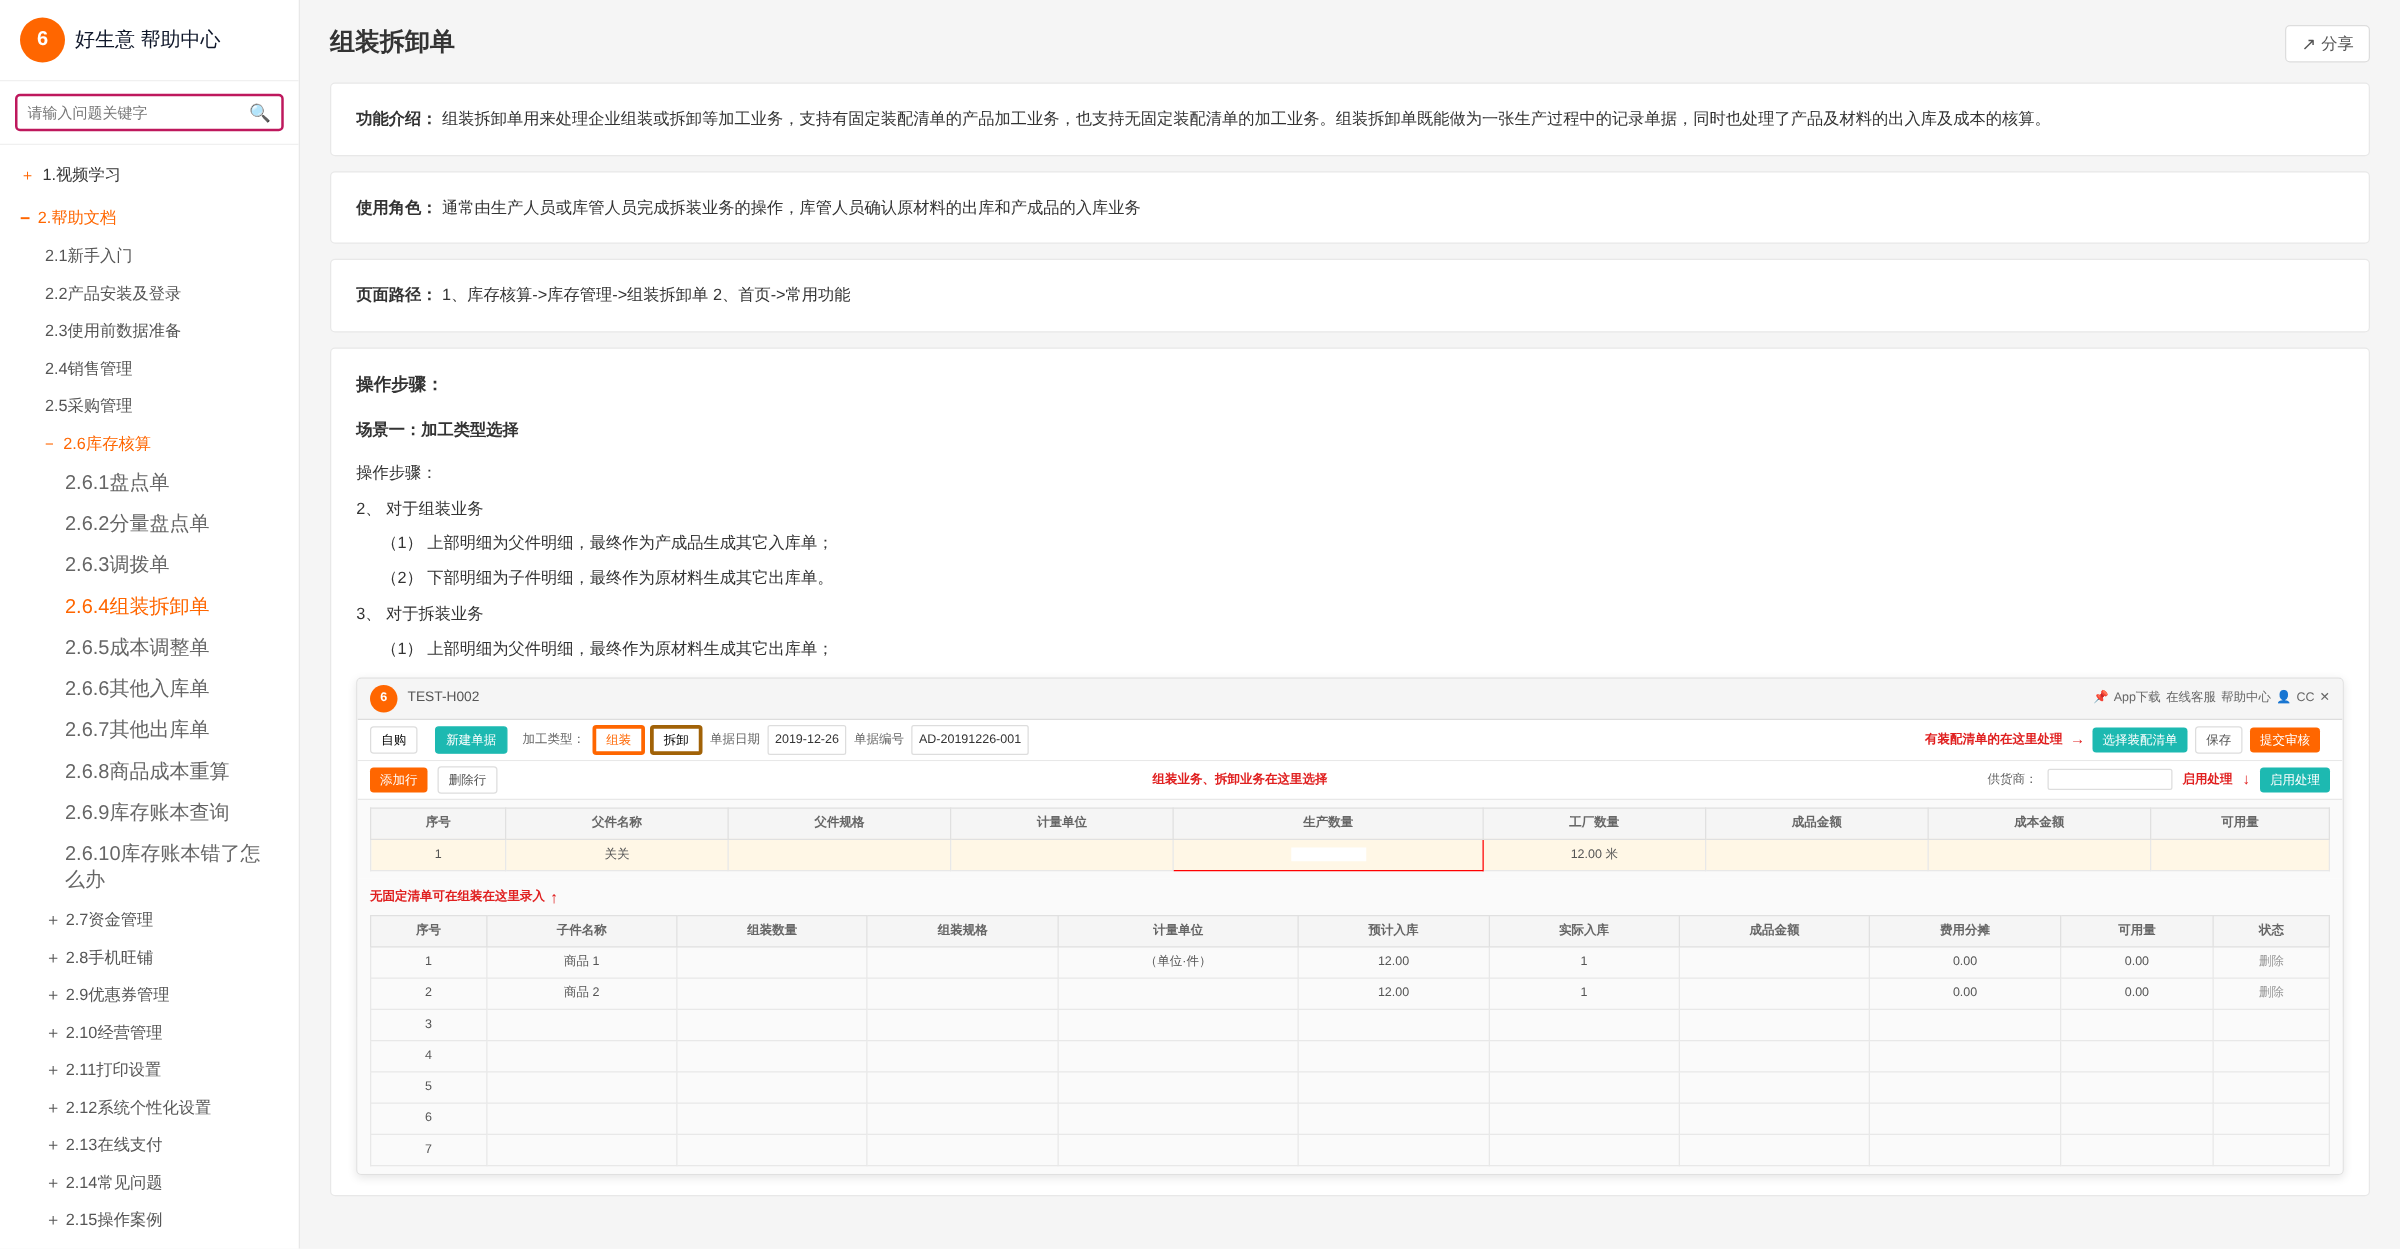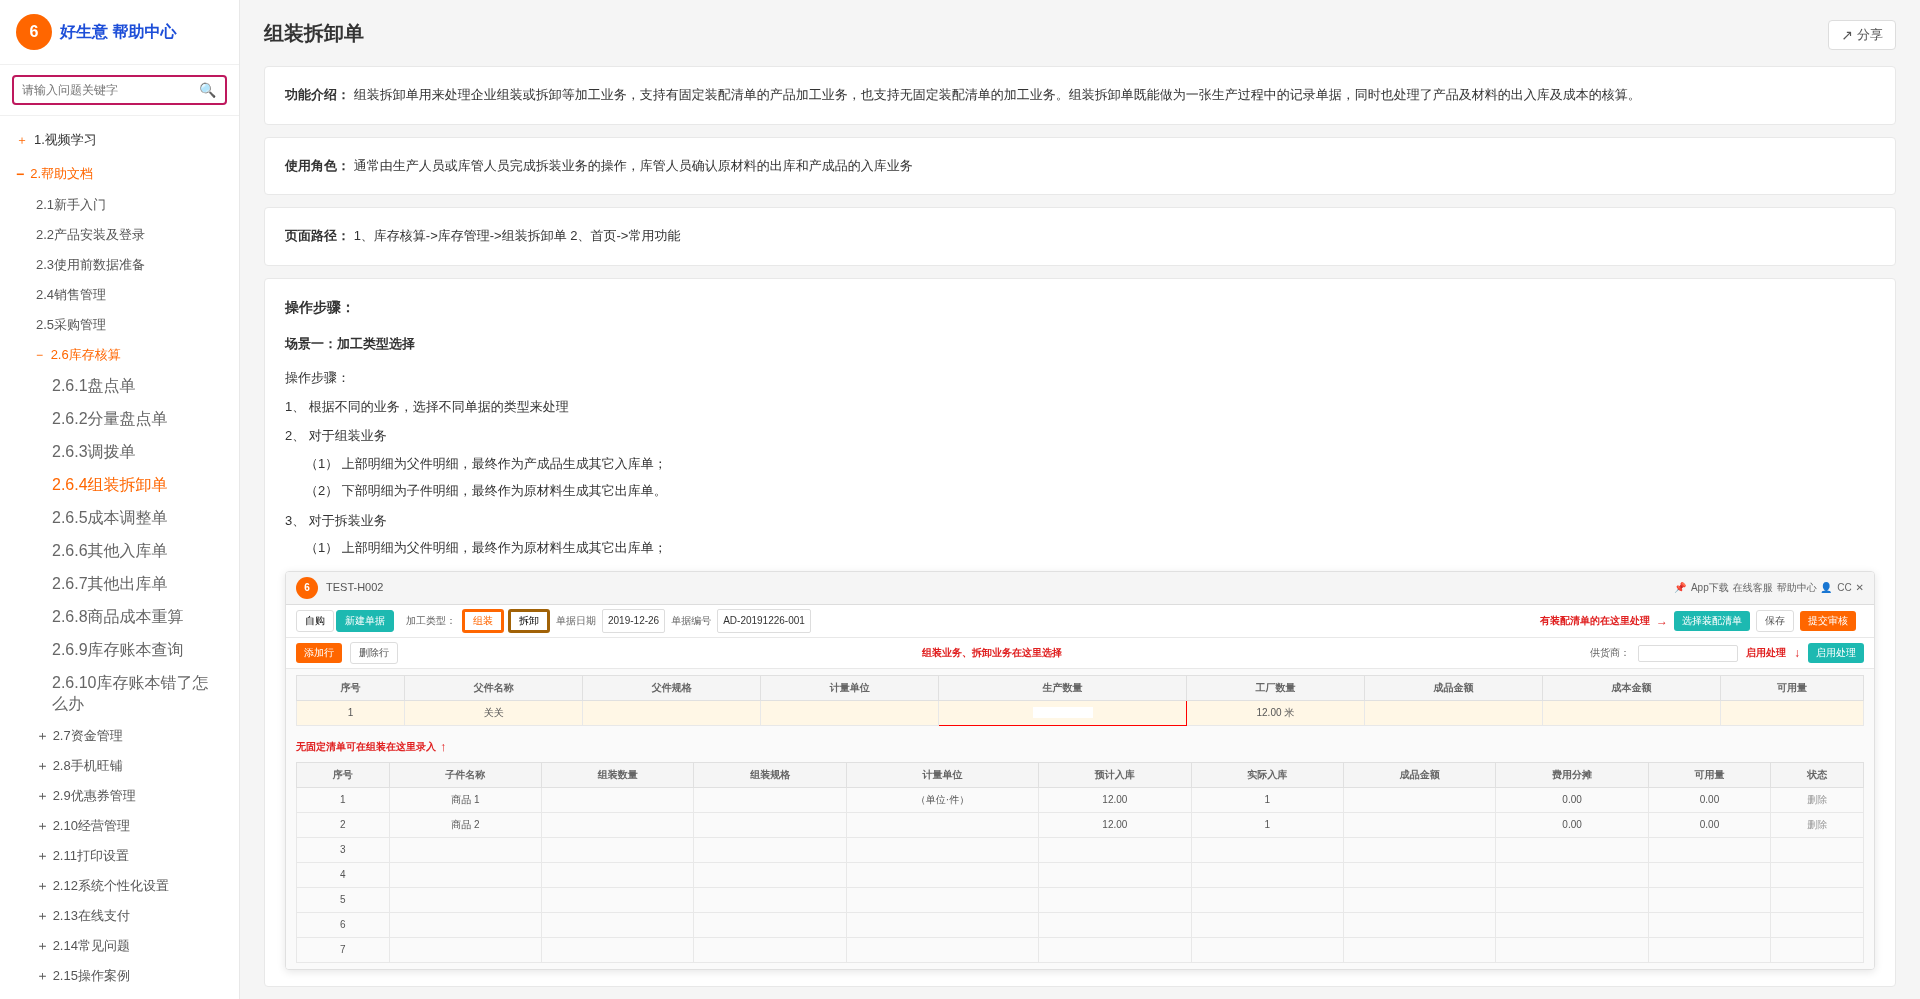--- a/index.html
+++ b/index.html
@@ -25,21 +25,21 @@
     }
     .logo-circle {
       width: 36px; height: 36px;
       background: #f60;
       border-radius: 50%;
       display: flex; align-items: center; justify-content: center;
       color: #fff; font-weight: bold; font-size: 16px;
       margin-right: 8px; flex-shrink: 0;
     }
     .logo-text {
-      font-size: 16px; font-weight: bold; color: #1d4ed8;
+      font-size: 16px; font-weight: normal; color: #0f172a;
     }
 
     .search-area {
       padding: 10px 12px;
       border-bottom: 1px solid #f0f0f0;
     }
     .search-box {
       display: flex; align-items: center;
       border: 2px solid #be185d; border-radius: 4px;
       padding: 5px 8px; background: #fff;
@@ -267,24 +267,20 @@
   <div class="content-card">
     <div class="section-title">操作步骤：</div>
 
     <div class="scene-title">
       <strong>场景一：加工类型选择</strong>
     </div>
 
     <div style="margin-top:10px;">操作步骤：</div>
 
     <ol class="steps">
-      <li style="margin-top:6px;">
-        <span>1、</span>
-        <span>根据不同的业务，选择不同单据的类型来处理</span>
-      </li>
       <li style="margin-top:6px;">
         <span>2、</span>
         <span>对于组装业务</span>
         <ul class="sub-list">
           <li>
             <span>（1）</span>
             <span>上部明细为父件明细，最终作为产成品生成其它入库单；</span>
           </li>
           <li>
             <span>（2）</span>
@@ -315,21 +311,21 @@
           <span>App下载</span>
           <span>在线客服</span>
           <span>帮助中心</span>
           <span>👤</span>
           <span>CC</span>
           <span style="cursor:pointer;">✕</span>
         </div>
       </div>
 
       <div style="background:#fff;border-bottom:1px solid #e8e8e8;padding:4px 10px;display:flex;align-items:center;gap:4px;">
-        <div style="display:flex;gap:2px;">
+        <div style="display:flex;gap:14px;">
           <button class="app-tab">自购</button>
           <button class="app-tab active">新建单据</button>
         </div>
         <div style="flex:1;display:flex;align-items:center;gap:6px;padding:0 8px;">
           <span style="font-size:10px;color:#666;">加工类型：</span>
           <div class="type-selector">
             <button class="type-btn active">组装</button>
             <button class="type-btn">拆卸</button>
           </div>
           <span style="font-size:10px;color:#666;">单据日期</span>

